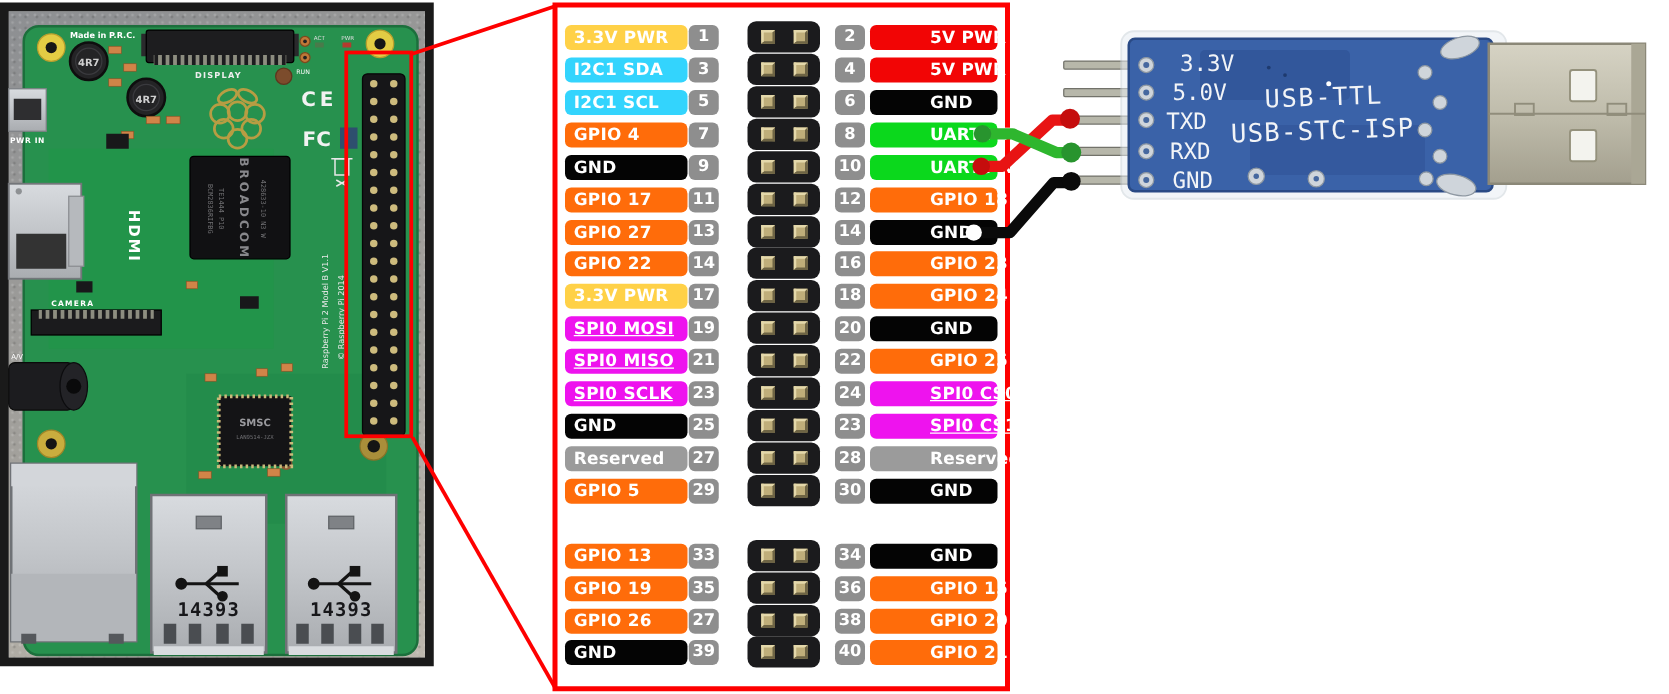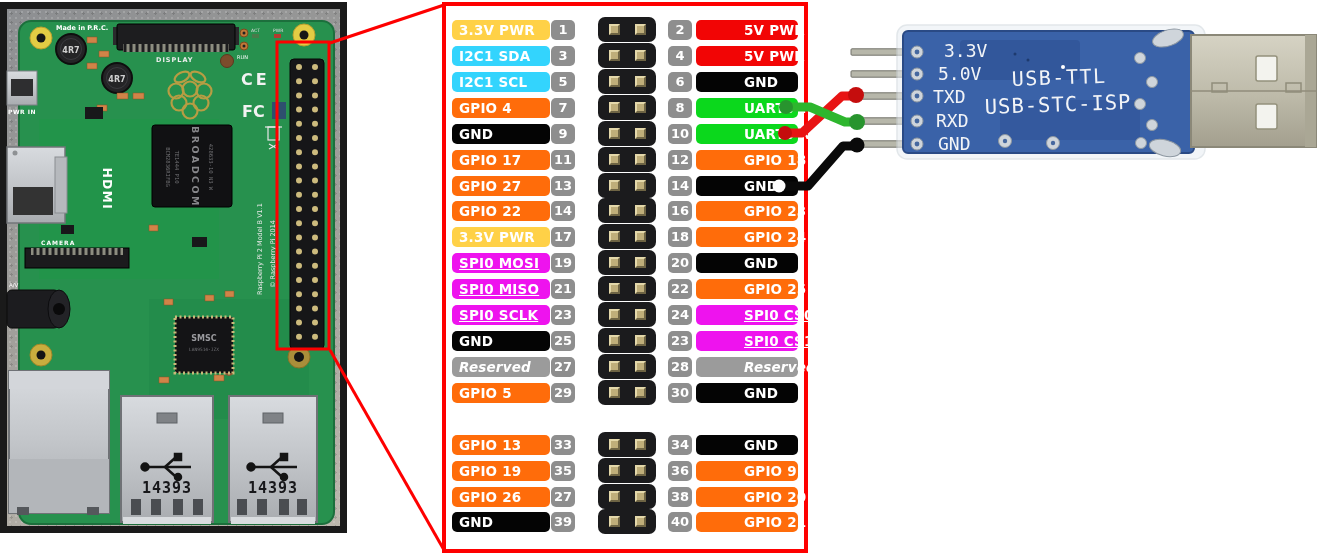--- a/index.html
+++ b/index.html
@@ -45,21 +45,21 @@
     border:2px solid;border-color:#e4d8aa #6e6444 #6e6444 #e4d8aa;
   }
   .hpin.a{left:11px;} .hpin.b{left:37px;}
   .t-pwr33{background:var(--c-pwr33);}
   .t-i2c{background:var(--c-i2c);}
   .t-gpio{background:var(--c-gpio);}
   .t-gnd{background:var(--c-gnd);}
   .t-pwr5{background:var(--c-pwr5);}
   .t-uart{background:var(--c-uart);}
   .t-spi{background:var(--c-spi);text-decoration:underline;}
-  .t-rsv{background:var(--c-rsv);font-style:italic;}
+  .t-rsv{background:var(--c-rsv);}
 
   .adapter{left:830px;top:10px;width:500px;height:170px;}
   .overlay{left:0;top:0;width:1335px;height:555px;pointer-events:none;}
   .mono{font-family:"DejaVu Sans Mono",monospace;}
 </style>
 </head>
 <body>
 
 <div class="photo">
   <svg class="pi-svg" viewBox="8 10 333 537">
@@ -481,21 +481,21 @@
   </div>
 
   <div class="prow" style="top: 454.64px;">
     <div class="plabel lbl-left t-gpio">GPIO 19</div>
     <div class="pnum pn-left">35</div>
     <div class="hseg">
       <span class="hpin a"></span>
       <span class="hpin b"></span>
     </div>
     <div class="pnum pn-right">36</div>
-    <div class="plabel lbl-right t-gpio">GPIO 9</div>
+    <div class="plabel lbl-right t-gpio">GPIO 15</div>
   </div>
 
   <div class="prow" style="top: 480.56px;">
     <div class="plabel lbl-left t-gpio">GPIO 26</div>
     <div class="pnum pn-left">27</div>
     <div class="hseg">
       <span class="hpin a"></span>
       <span class="hpin b"></span>
     </div>
     <div class="pnum pn-right">38</div>

